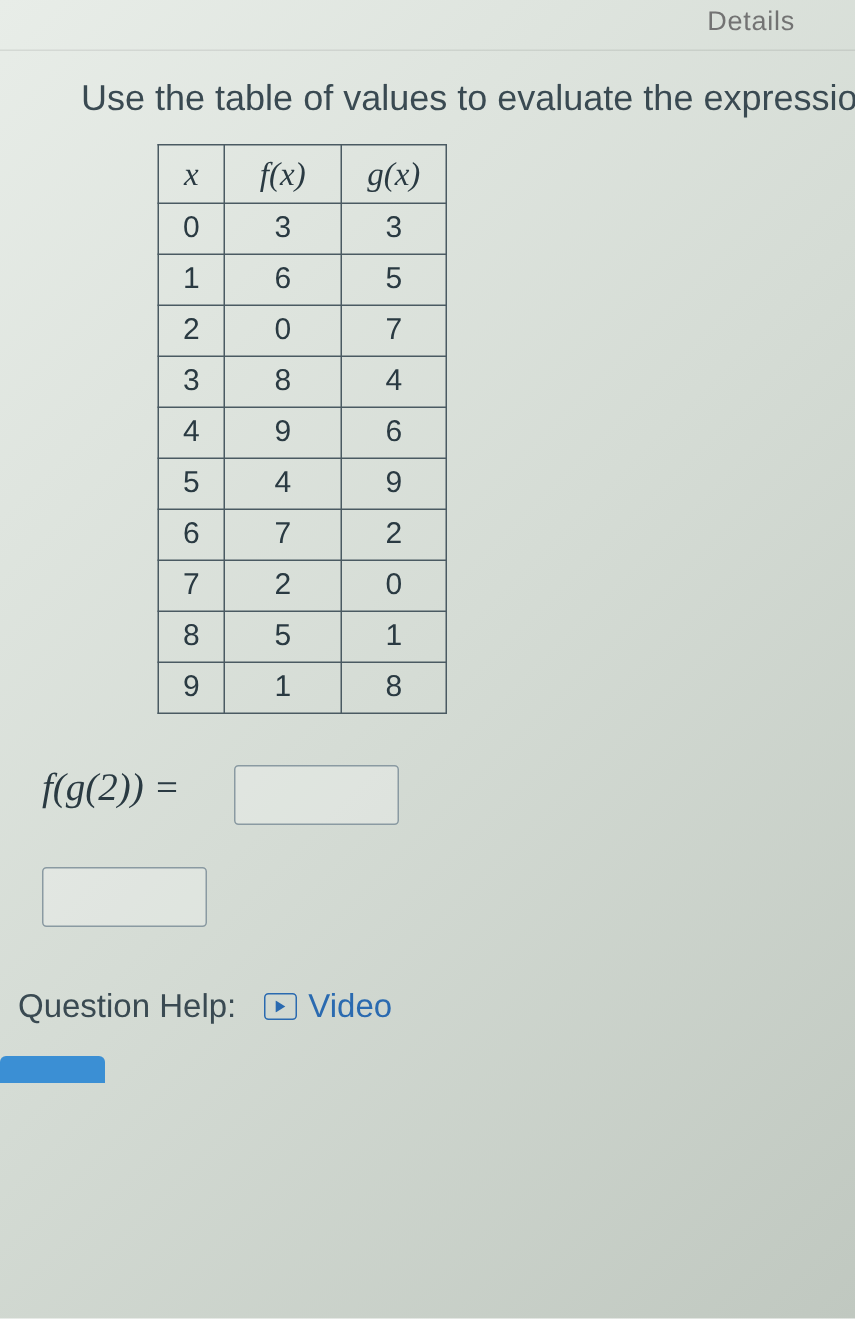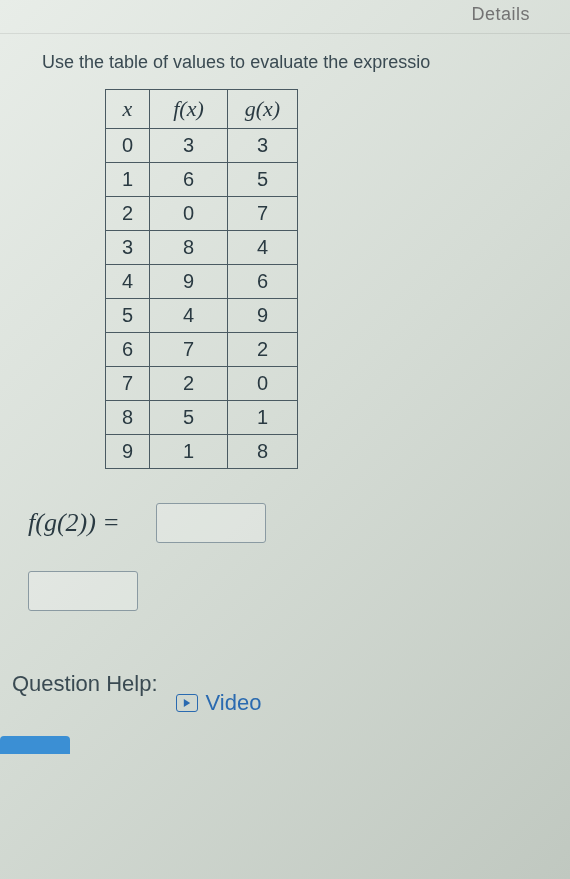--- a/index.html
+++ b/index.html
@@ -19,22 +19,22 @@
     }
     .top-partial {
       text-align: right;
       padding: 4px 40px 8px 0;
       font-size: 18px;
       color: #737373;
       border-bottom: 1px solid rgba(0,0,0,0.08);
       letter-spacing: 0.5px;
     }
     .instruction {
-      padding: 18px 10px 16px 42px;
-      font-size: 18px;
+      padding: 18px 10px 16px 54px;
+      font-size: 24px;
       color: #3a4a52;
       white-space: nowrap;
       overflow: hidden;
     }
     .table-wrap {
       margin-left: 105px;
       margin-bottom: 34px;
     }
     table {
       border-collapse: collapse;
@@ -58,21 +58,20 @@
     th.col-gx { width: 70px; font-style: italic; }
     td {
       padding: 5px 0;
       font-family: Arial, sans-serif;
     }
     .expressions {
       padding-left: 28px;
     }
     .expr-row {
       display: flex;
-      align-items: center;
       margin-bottom: 28px;
     }
     .expr-label {
       font-family: 'Times New Roman', serif;
       font-style: italic;
       font-size: 26px;
       color: #2a3a42;
       min-width: 128px;
       text-align: left;
     }
@@ -94,21 +93,20 @@
       align-items: center;
       gap: 18px;
     }
     .video-link {
       color: #2a6ab0;
       display: inline-flex;
       align-items: center;
       gap: 8px;
       font-size: 22px;
       cursor: pointer;
-      margin-top: 39px;
     }
     .video-icon {
       display: inline-flex;
       width: 22px;
       height: 18px;
       border: 1.8px solid #2a6ab0;
       border-radius: 3px;
       align-items: center;
       justify-content: center;
     }

